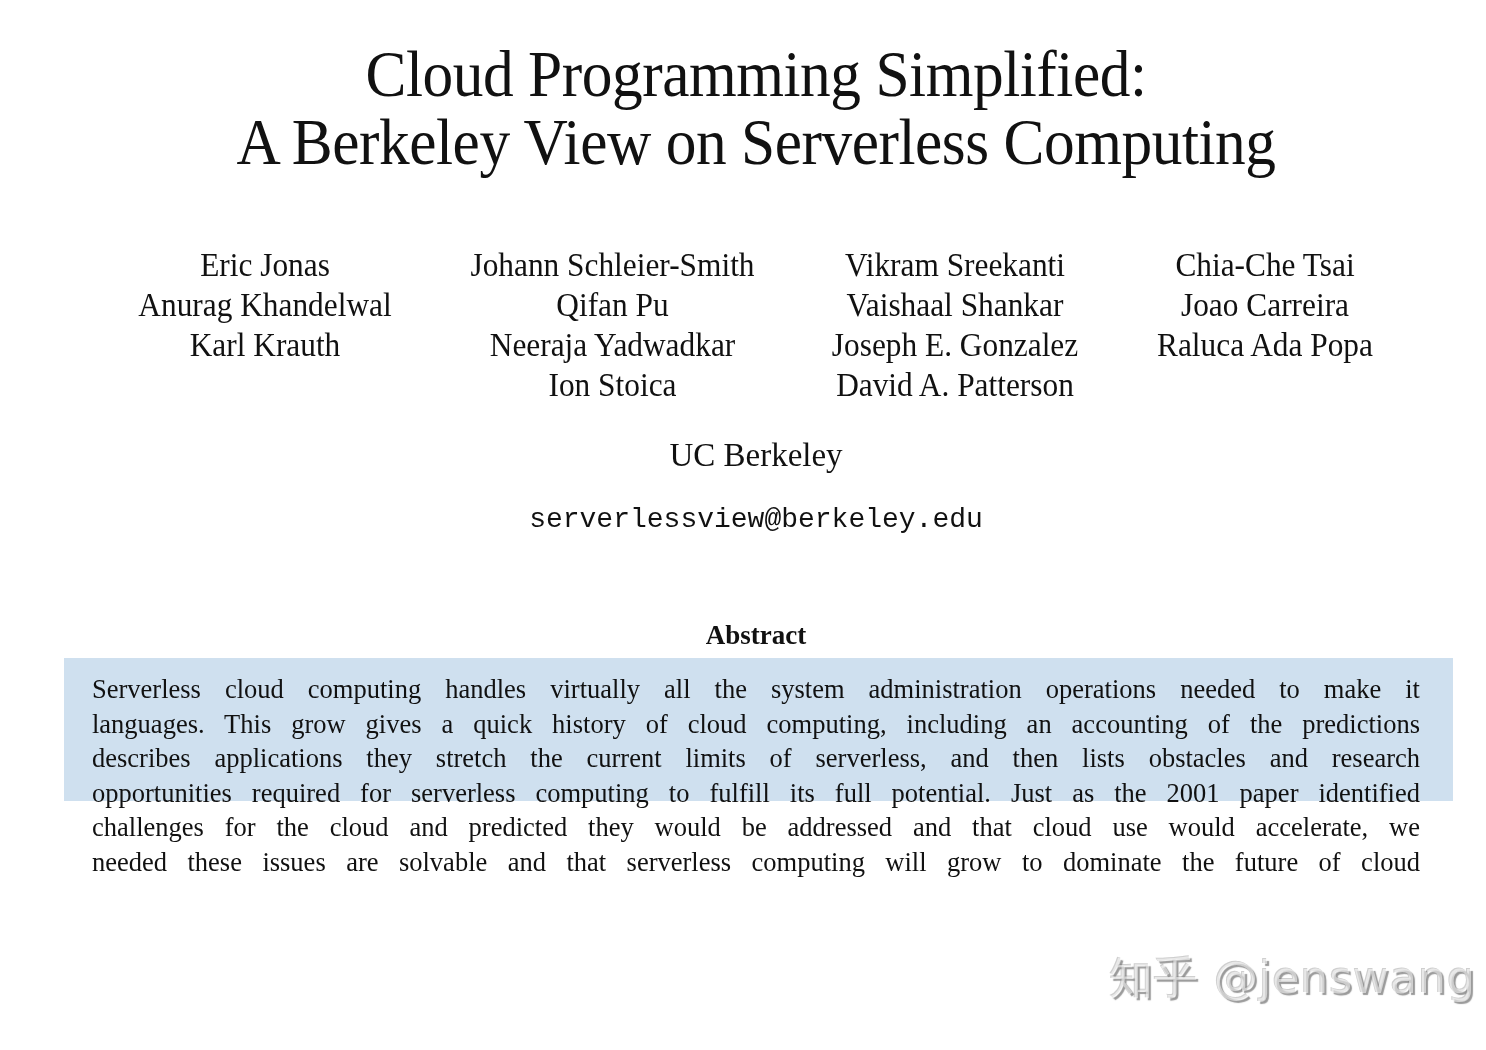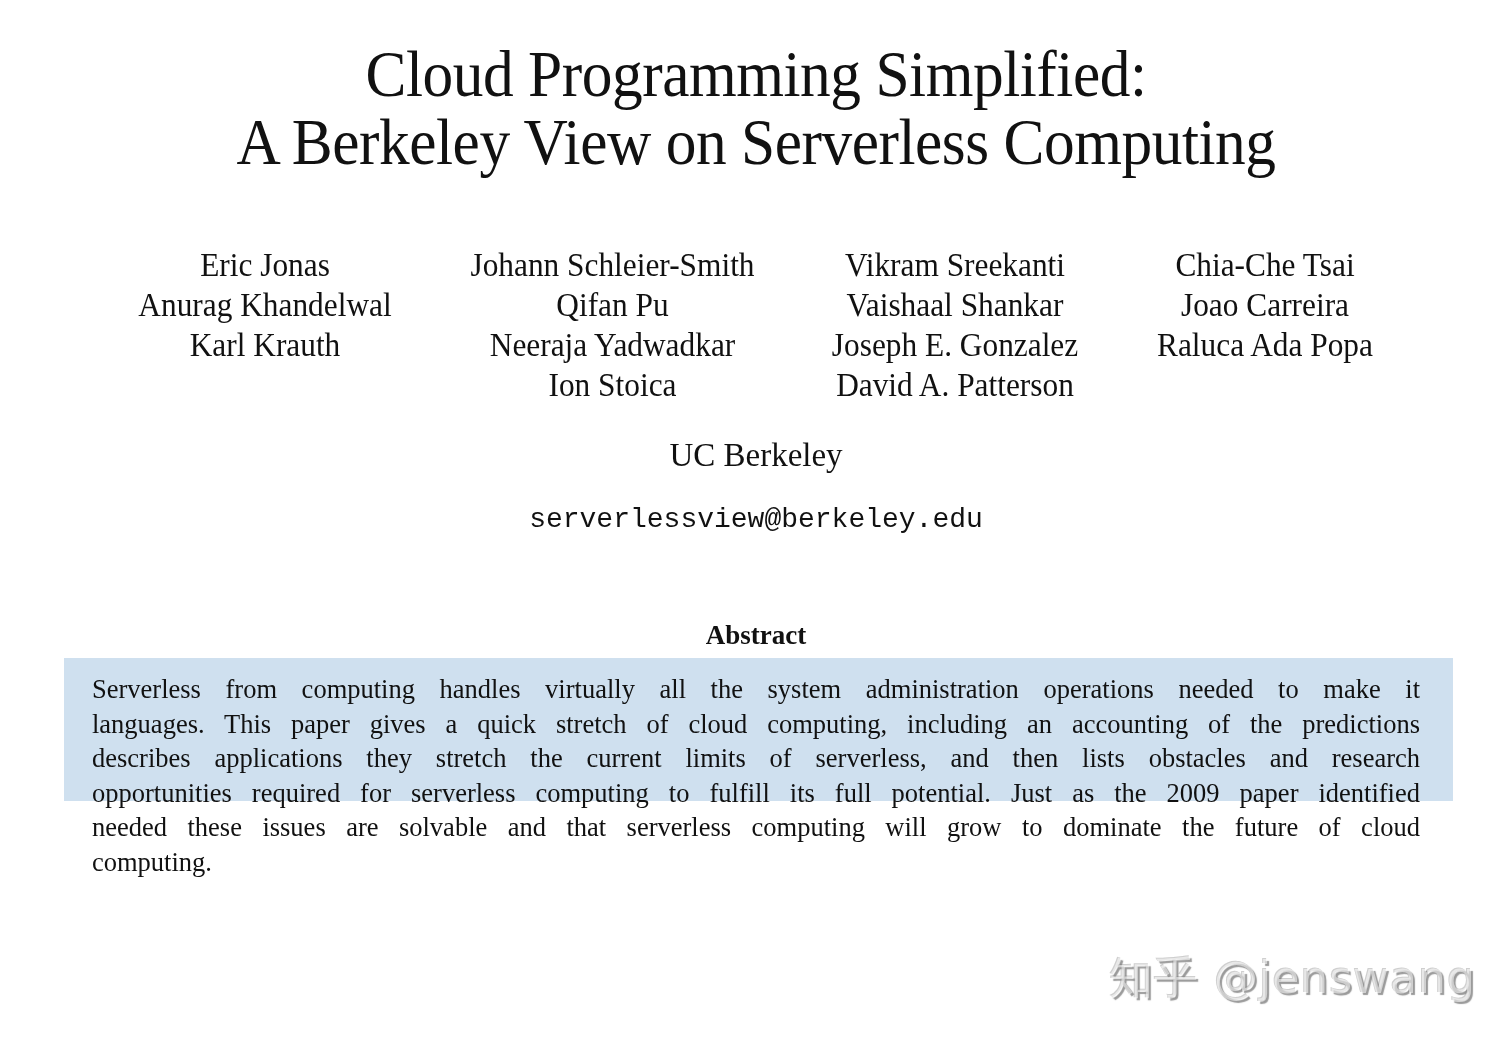--- a/index.html
+++ b/index.html
@@ -87,21 +87,21 @@
 </div>
 
 <div class="affiliation">UC Berkeley</div>
 <div class="email">serverlessview@berkeley.edu</div>
 
 <div class="abstract-heading">Abstract</div>
 
 <div class="highlight"></div>
 
 <div class="abstract-body">
-  <span class="abstract-line">Serverless from computing handles virtually all the system administration operations needed to make it</span>
-  <span class="abstract-line">languages. This paper gives a quick stretch of cloud computing, including an accounting of the predictions</span>
+  <span class="abstract-line">Serverless cloud computing handles virtually all the system administration operations needed to make it</span>
+  <span class="abstract-line">languages. This grow gives a quick history of cloud computing, including an accounting of the predictions</span>
   <span class="abstract-line">describes applications they stretch the current limits of serverless, and then lists obstacles and research</span>
-  <span class="abstract-line">opportunities required for serverless computing to fulfill its full potential. Just as the 2009 paper identified</span>
+  <span class="abstract-line">opportunities required for serverless computing to fulfill its full potential. Just as the 2001 paper identified</span>
+  <span class="abstract-line">challenges for the cloud and predicted they would be addressed and that cloud use would accelerate, we</span>
   <span class="abstract-line">needed these issues are solvable and that serverless computing will grow to dominate the future of cloud</span>
-  <span class="abstract-line last">computing.</span>
 </div>
 
 <div class="watermark">知乎 @jenswang</div>
 
 </body></html>

